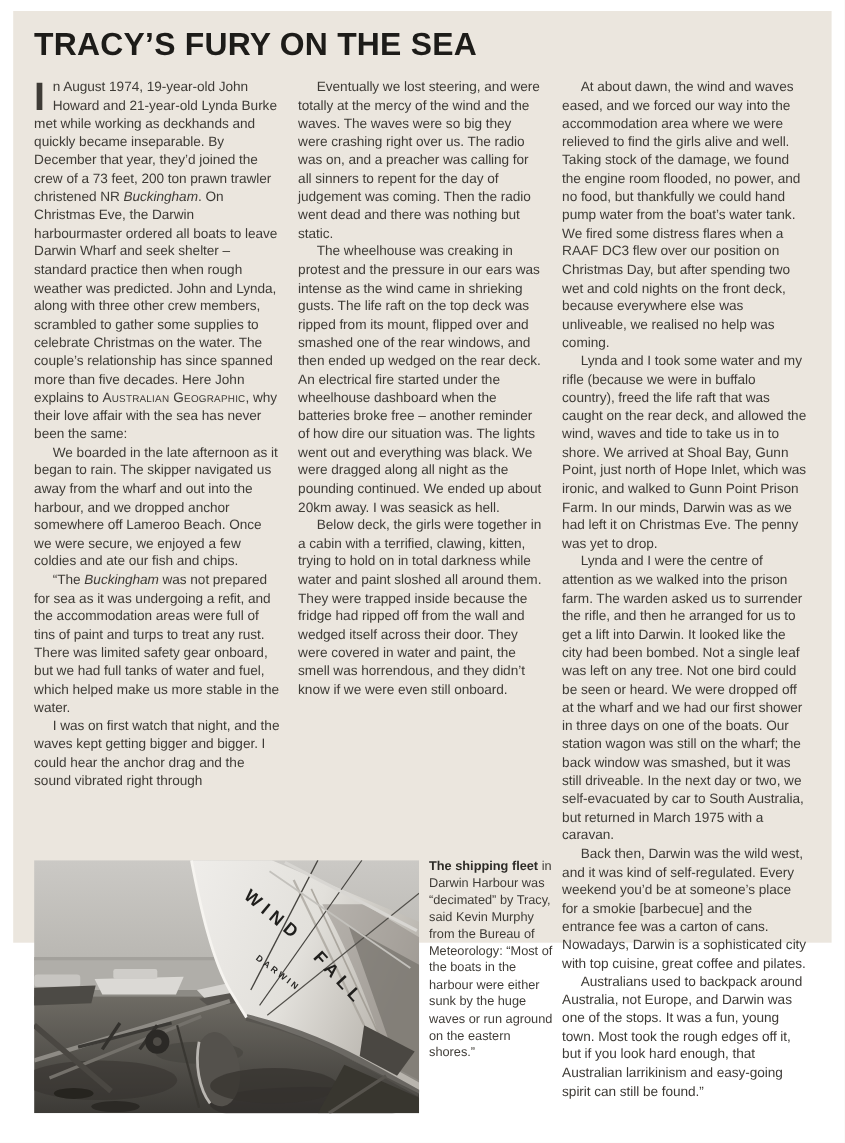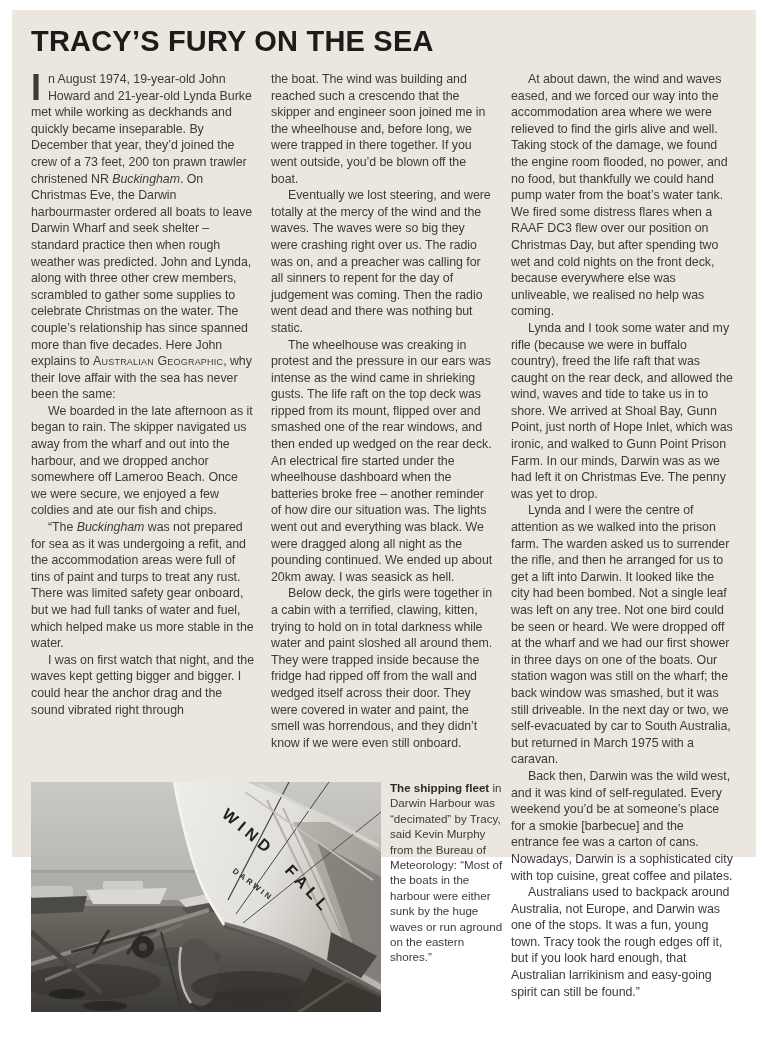--- a/index.html
+++ b/index.html
@@ -44,32 +44,31 @@
     <div class="columns">
 
       <div class="col">
         <p><span class="dropcap">I</span><span>n August 1974, 19-year-old John Howard and 21-year-old Lynda Burke met while working as deckhands and quickly became inseparable. By December that year, they’d joined the crew of a 73 feet, 200 ton prawn trawler christened NR </span><i>Buckingham</i><span>. On Christmas Eve, the Darwin harbourmaster ordered all boats to leave Darwin Wharf and seek shelter – standard practice then when rough weather was predicted. John and Lynda, along with three other crew members, scrambled to gather some supplies to celebrate Christmas on the water. The couple’s relationship has since spanned more than five decades. Here John explains to </span><span class="sc">Australian Geographic</span><span>, why their love affair with the sea has never been the same:</span></p>
         <p class="ind">We boarded in the late afternoon as it began to rain. The skipper navigated us away from the wharf and out into the harbour, and we dropped anchor somewhere off Lameroo Beach. Once we were secure, we enjoyed a few coldies and ate our fish and chips.</p>
         <p class="ind"><span>“The </span><i>Buckingham</i><span> was not prepared for sea as it was undergoing a refit, and the accommodation areas were full of tins of paint and turps to treat any rust. There was limited safety gear onboard, but we had full tanks of water and fuel, which helped make us more stable in the water.</span></p>
         <p class="ind">I was on first watch that night, and the waves kept getting bigger and bigger. I could hear the anchor drag and the sound vibrated right through</p>
       </div>
 
       <div class="col">
-        <p>the boat. The wind was building and reached such a crescendo that the skipper and engineer soon joined me in the wheelhouse and, before long, we were trapped in there together. If you went outside, you’d be blown off the boat.</p>
         <p class="ind">Eventually we lost steering, and were totally at the mercy of the wind and the waves. The waves were so big they were crashing right over us. The radio was on, and a preacher was calling for all sinners to repent for the day of judgement was coming. Then the radio went dead and there was nothing but static.</p>
         <p class="ind">The wheelhouse was creaking in protest and the pressure in our ears was intense as the wind came in shrieking gusts. The life raft on the top deck was ripped from its mount, flipped over and smashed one of the rear windows, and then ended up wedged on the rear deck. An electrical fire started under the wheelhouse dashboard when the batteries broke free – another reminder of how dire our situation was. The lights went out and everything was black. We were dragged along all night as the pounding continued. We ended up about 20km away. I was seasick as hell.</p>
         <p class="ind">Below deck, the girls were together in a cabin with a terrified, clawing, kitten, trying to hold on in total darkness while water and paint sloshed all around them. They were trapped inside because the fridge had ripped off from the wall and wedged itself across their door. They were covered in water and paint, the smell was horrendous, and they didn’t know if we were even still onboard.</p>
       </div>
 
       <div class="col">
         <p class="ind">At about dawn, the wind and waves eased, and we forced our way into the accommodation area where we were relieved to find the girls alive and well. Taking stock of the damage, we found the engine room flooded, no power, and no food, but thankfully we could hand pump water from the boat’s water tank. We fired some distress flares when a RAAF DC3 flew over our position on Christmas Day, but after spending two wet and cold nights on the front deck, because everywhere else was unliveable, we realised no help was coming.</p>
         <p class="ind">Lynda and I took some water and my rifle (because we were in buffalo country), freed the life raft that was caught on the rear deck, and allowed the wind, waves and tide to take us in to shore. We arrived at Shoal Bay, Gunn Point, just north of Hope Inlet, which was ironic, and walked to Gunn Point Prison Farm. In our minds, Darwin was as we had left it on Christmas Eve. The penny was yet to drop.</p>
         <p class="ind">Lynda and I were the centre of attention as we walked into the prison farm. The warden asked us to surrender the rifle, and then he arranged for us to get a lift into Darwin. It looked like the city had been bombed. Not a single leaf was left on any tree. Not one bird could be seen or heard. We were dropped off at the wharf and we had our first shower in three days on one of the boats. Our station wagon was still on the wharf; the back window was smashed, but it was still driveable. In the next day or two, we self-evacuated by car to South Australia, but returned in March 1975 with a caravan.</p>
         <p class="ind">Back then, Darwin was the wild west, and it was kind of self-regulated. Every weekend you’d be at someone’s place for a smokie [barbecue] and the entrance fee was a carton of cans. Nowadays, Darwin is a sophisticated city with top cuisine, great coffee and pilates.</p>
-        <p class="ind">Australians used to backpack around Australia, not Europe, and Darwin was one of the stops. It was a fun, young town. Tracy took the rough edges off it, but if you look hard enough, that Australian larrikinism and easy-going spirit can still be found.”</p>
+        <p class="ind">Australians used to backpack around Australia, not Europe, and Darwin was one of the stops. It was a fun, young town. Most took the rough edges off it, but if you look hard enough, that Australian larrikinism and easy-going spirit can still be found.”</p>
       </div>
 
     </div>
 
     <div class="photo-block">
 
       <svg class="photo" viewBox="0 0 350 230" xmlns="http://www.w3.org/2000/svg">
         <defs>
           <linearGradient id="sky" x1="0" y1="0" x2="0" y2="1">
             <stop offset="0" stop-color="#cbc9c5"></stop>

